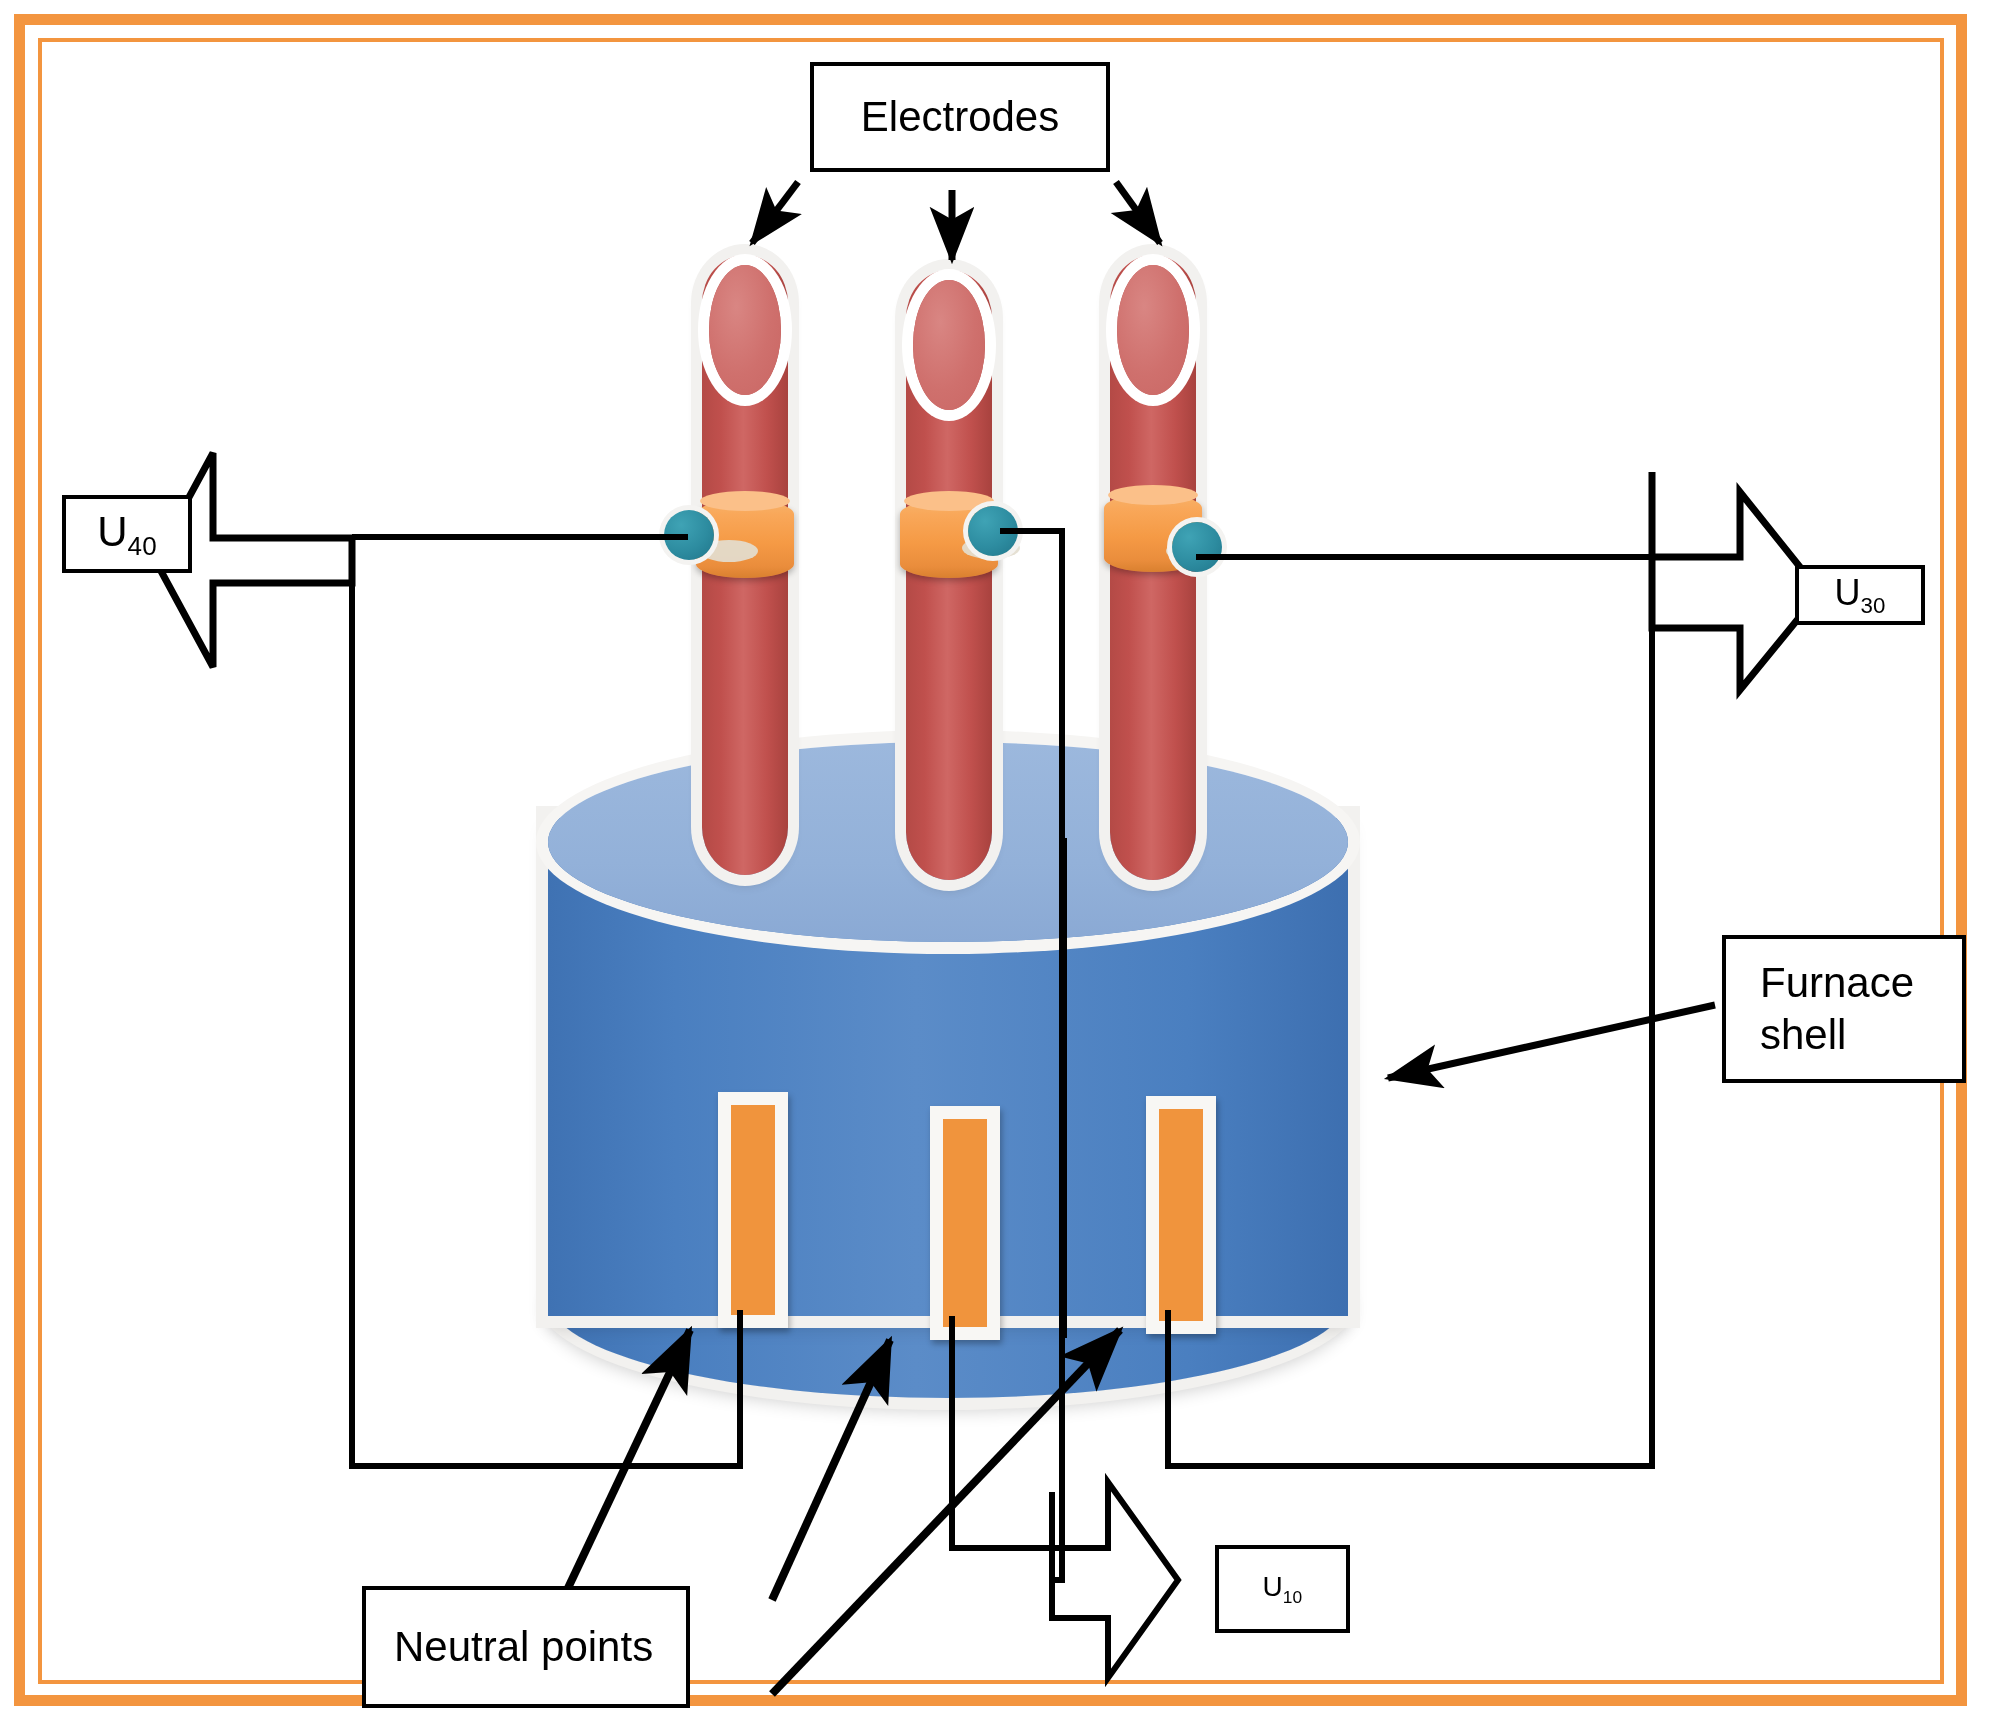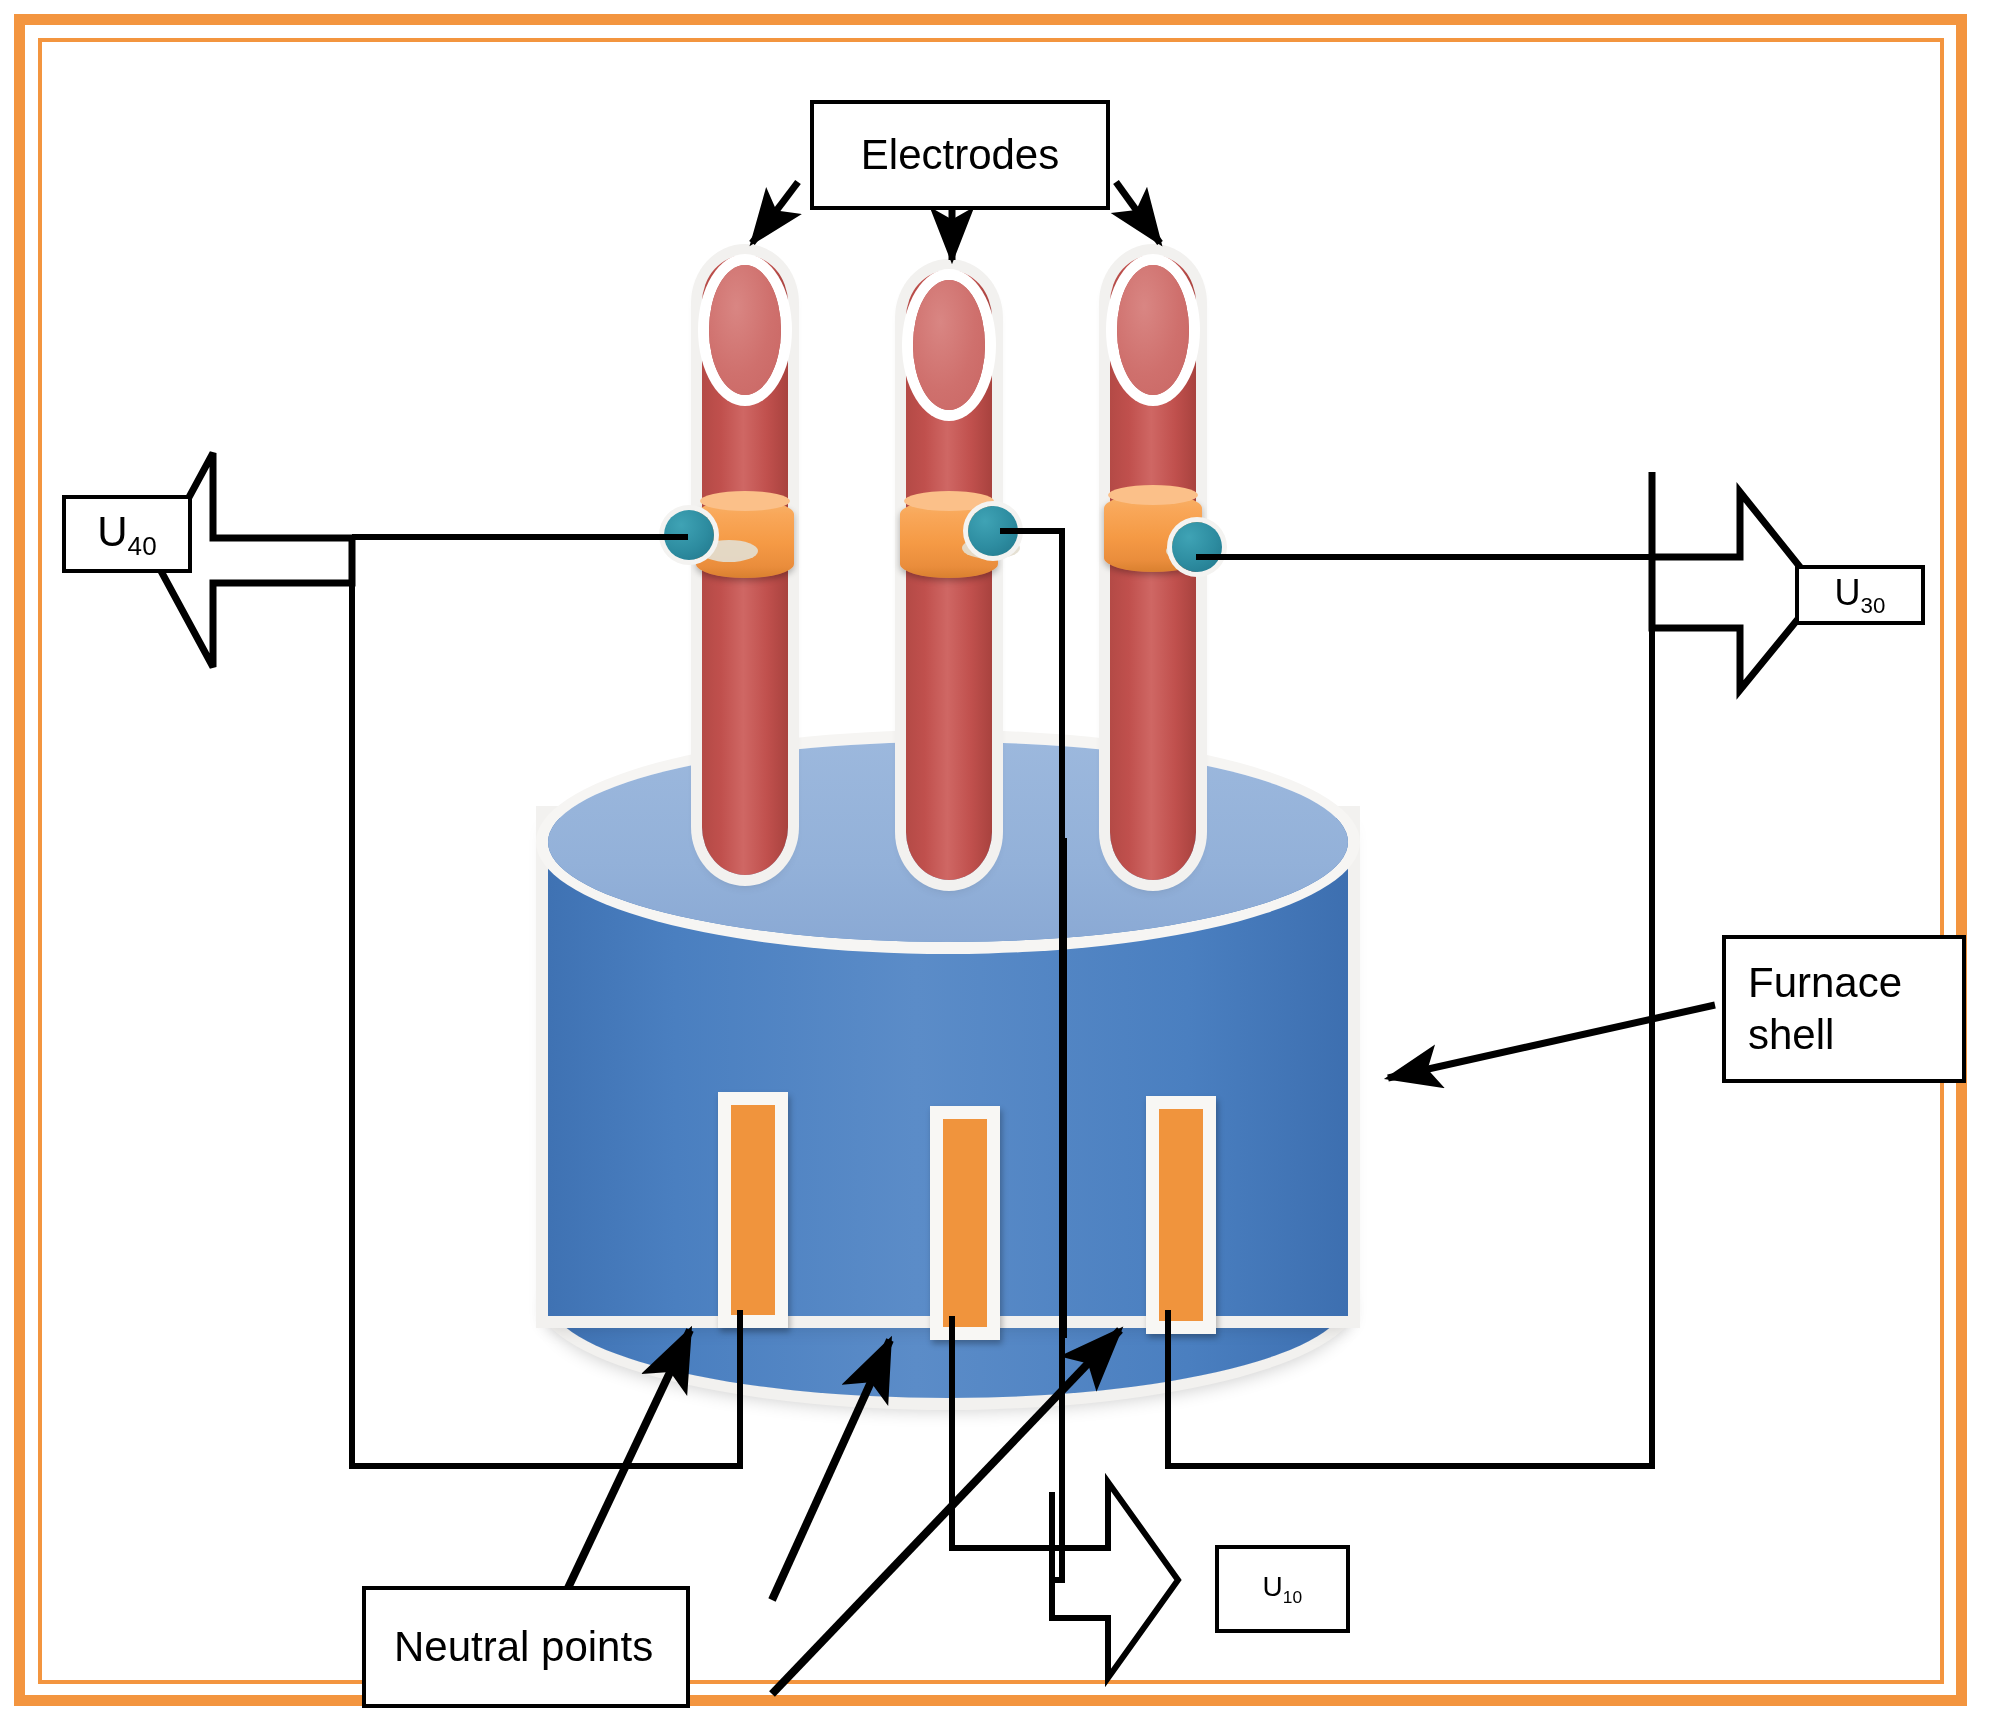--- a/index.html
+++ b/index.html
@@ -49,40 +49,39 @@
     align-items: center;
     color: #000;
     line-height: 1.25;
   }
   .lbl-box .txt { display: block; width: 100%; }
 
   #box-electrodes {
     left: 810px; top: 62px; width: 300px; height: 110px;
     justify-content: center;
     font-size: 42px;
-    margin-top: 38px;
   }
   #box-u20 {
     left: 62px; top: 495px; width: 130px; height: 78px;
     justify-content: center;
     font-size: 42px;
   }
   #box-u30 {
     left: 1795px; top: 565px; width: 130px; height: 60px;
     justify-content: center;
     font-size: 36px;
   }
   #box-u10 {
     left: 1215px; top: 1545px; width: 135px; height: 88px;
     justify-content: center;
     font-size: 28px;
   }
   #box-furnace {
     left: 1722px; top: 935px; width: 244px; height: 148px;
-    padding-left: 22px;
+    padding-left: 34px;
     font-size: 42px;
   }
   #box-neutral {
     left: 362px; top: 1586px; width: 328px; height: 122px;
     padding-left: 28px;
     font-size: 42px;
   }
   .sub {
     font-size: 0.62em;
     vertical-align: sub;

